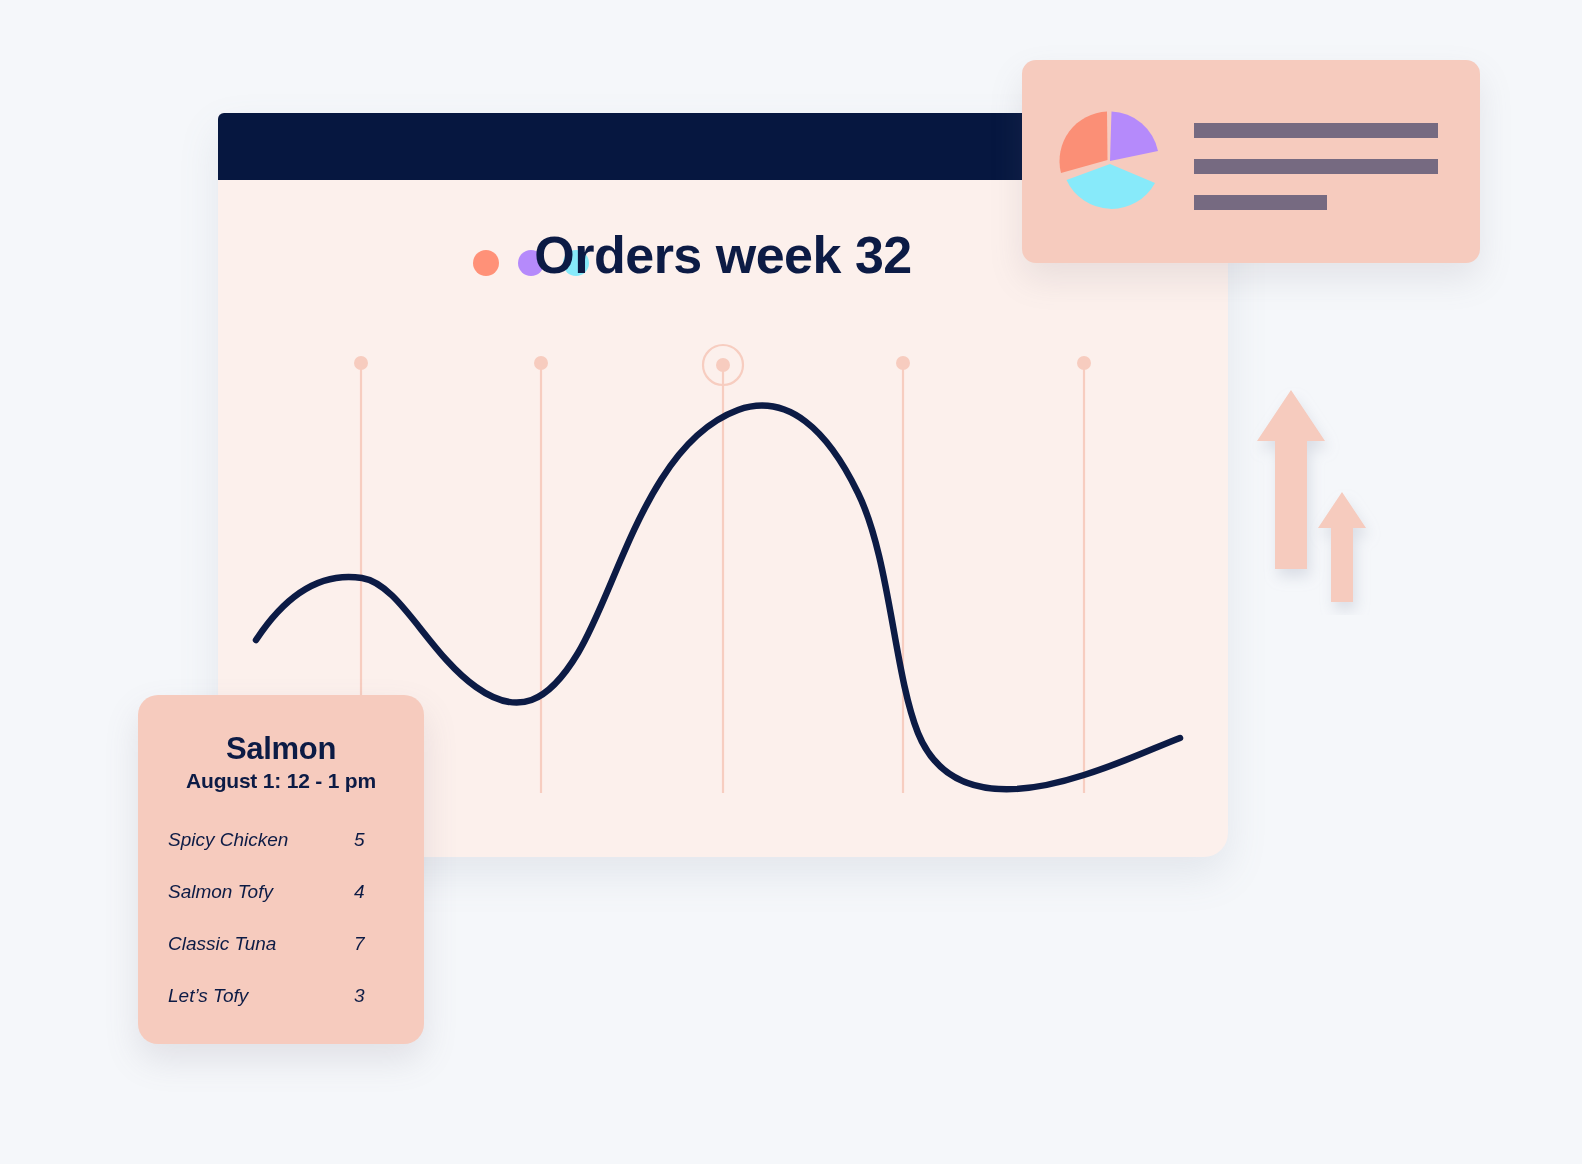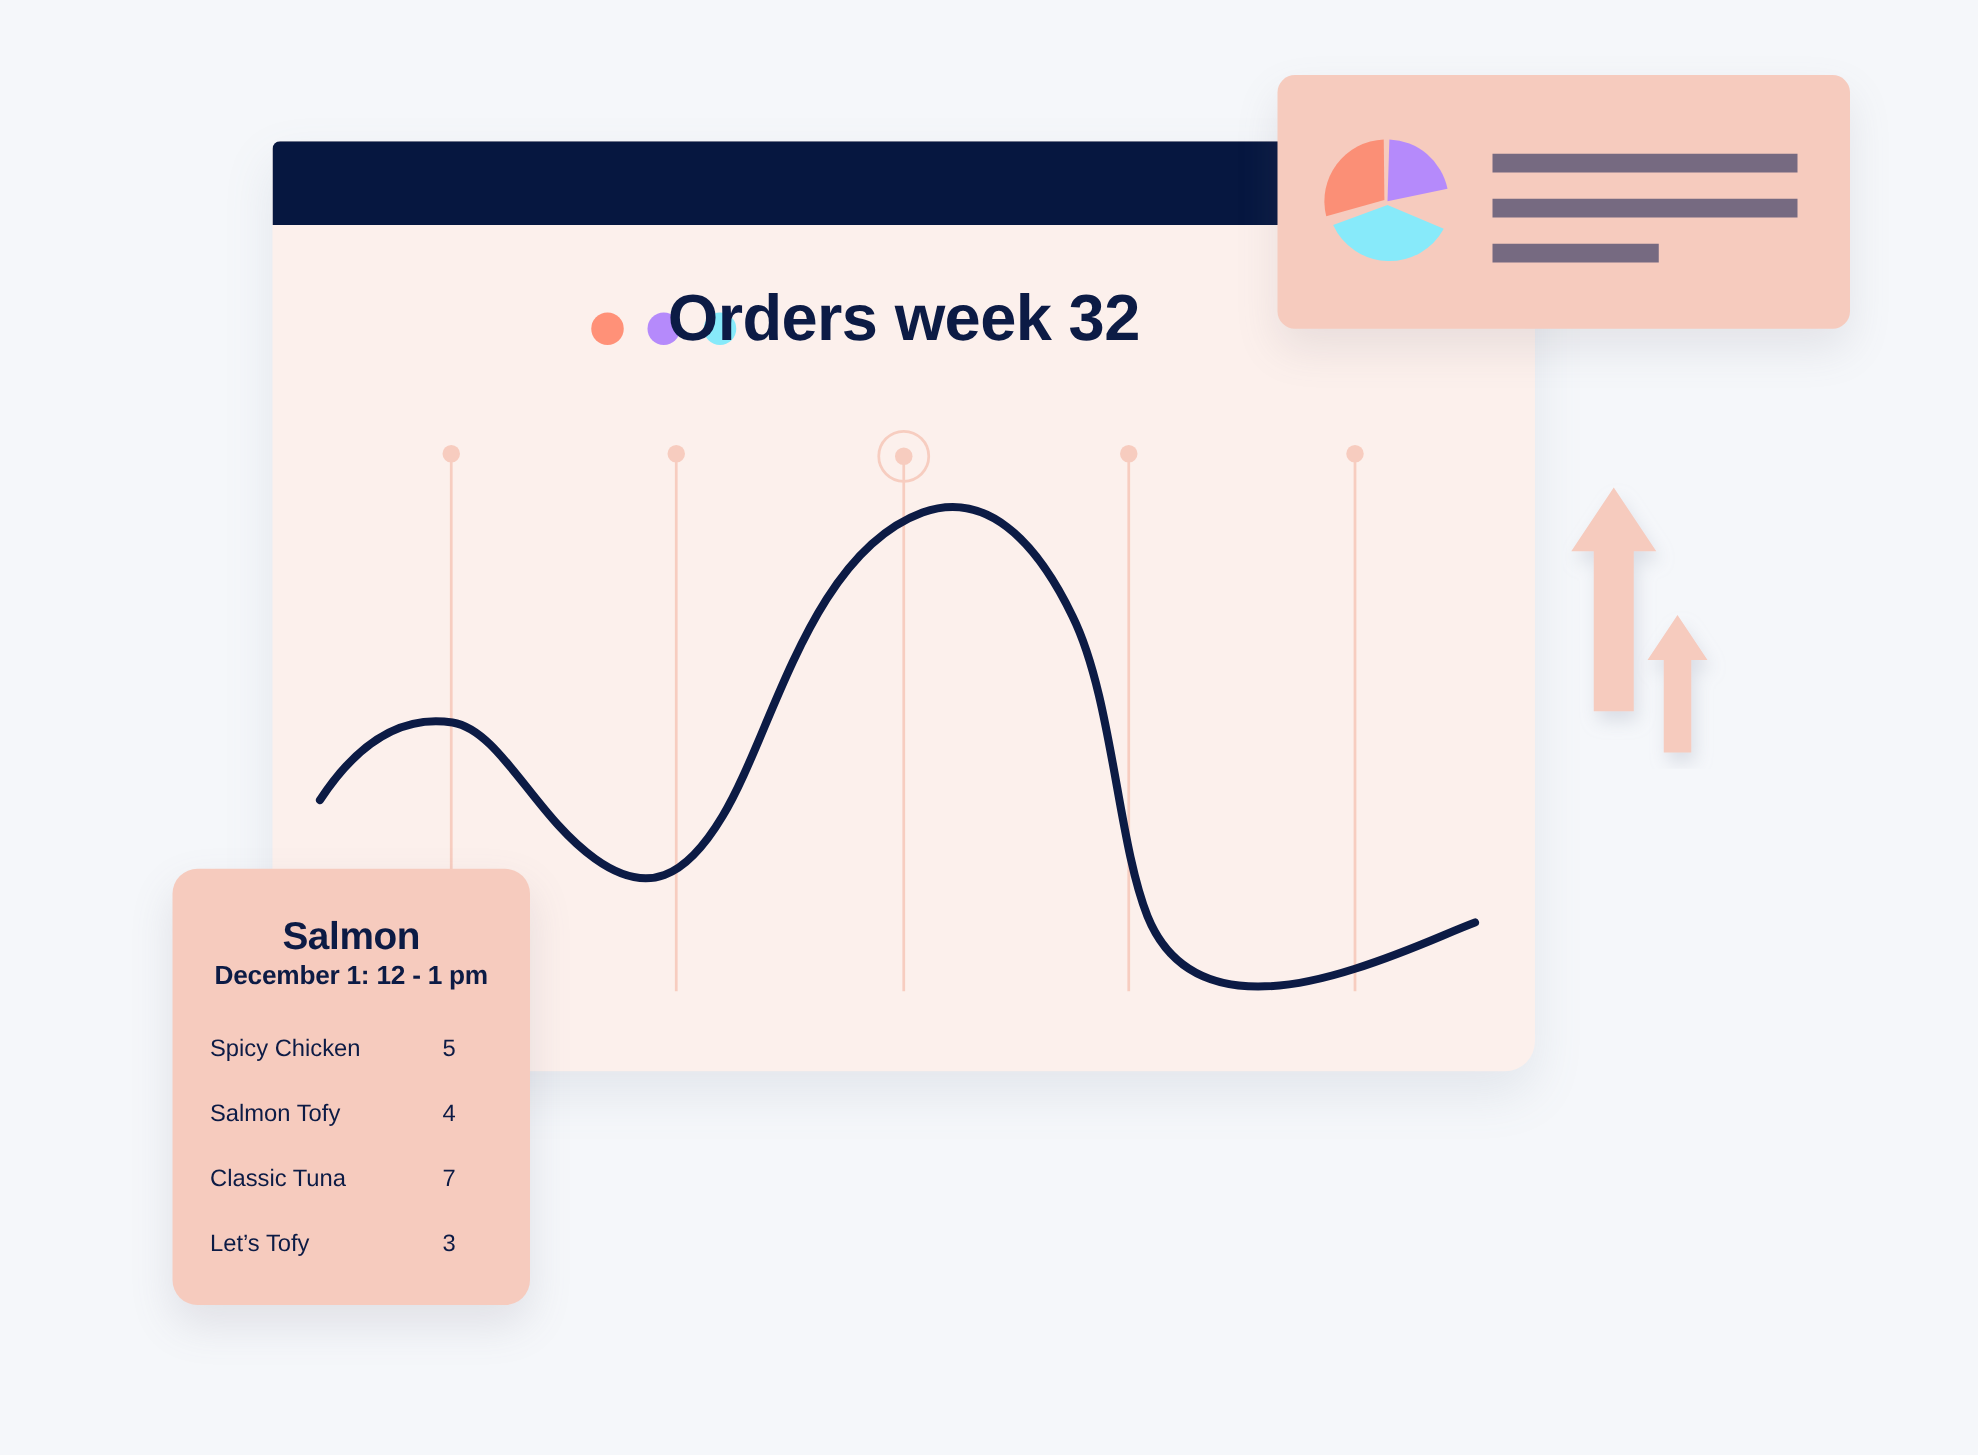--- a/index.html
+++ b/index.html
@@ -94,20 +94,21 @@
   .orders-card-sub {
     text-align: center;
     font-size: 21px;
     font-weight: bold;
     margin-top: 2px;
     letter-spacing: -0.2px;
   }
   .orders-list {
     margin-top: 36px;
     padding: 0 30px;
+    font-style: italic;
   }
   .orders-row {
     display: flex;
     justify-content: space-between;
     align-items: baseline;
     font-size: 19px;
     margin-bottom: 30px;
   }
   .orders-row .qty { width: 40px; text-align: left; }
 
@@ -193,21 +194,21 @@
              C 300 604, 330 590, 360 540
              C 400 474, 430 330, 520 297
              C 570 279, 610 318, 640 380
              C 672 445, 676 560, 700 620
              C 730 694, 810 680, 866 662
              C 910 648, 938 634, 962 625" fill="none" stroke="#0C1B45" stroke-width="6.5" stroke-linecap="round" stroke-linejoin="round"></path>
   </svg>
 
   <div class="orders-card">
     <div class="orders-card-title">Salmon</div>
-    <div class="orders-card-sub">December 1: 12 - 1 pm</div>
+    <div class="orders-card-sub">August 1: 12 - 1 pm</div>
     <div class="orders-list">
       <div class="orders-row">
         <span>Spicy Chicken</span>
         <span class="qty">5</span>
       </div>
       <div class="orders-row">
         <span>Salmon Tofy</span>
         <span class="qty">4</span>
       </div>
       <div class="orders-row">

